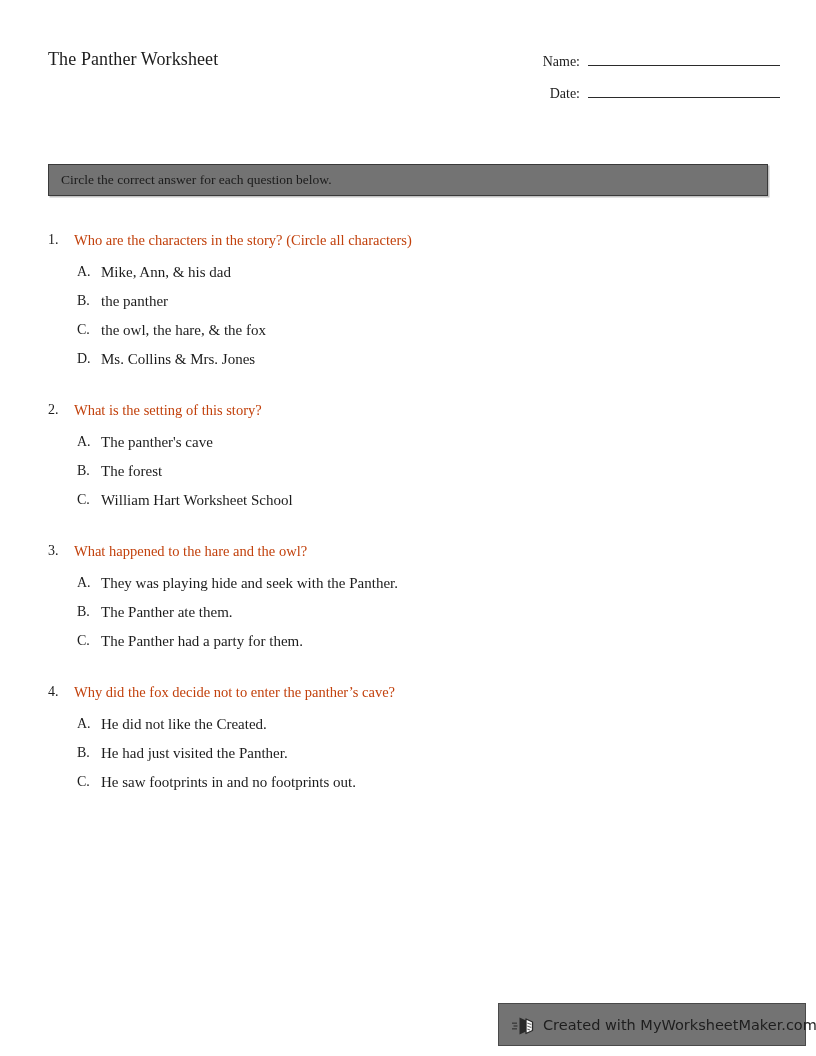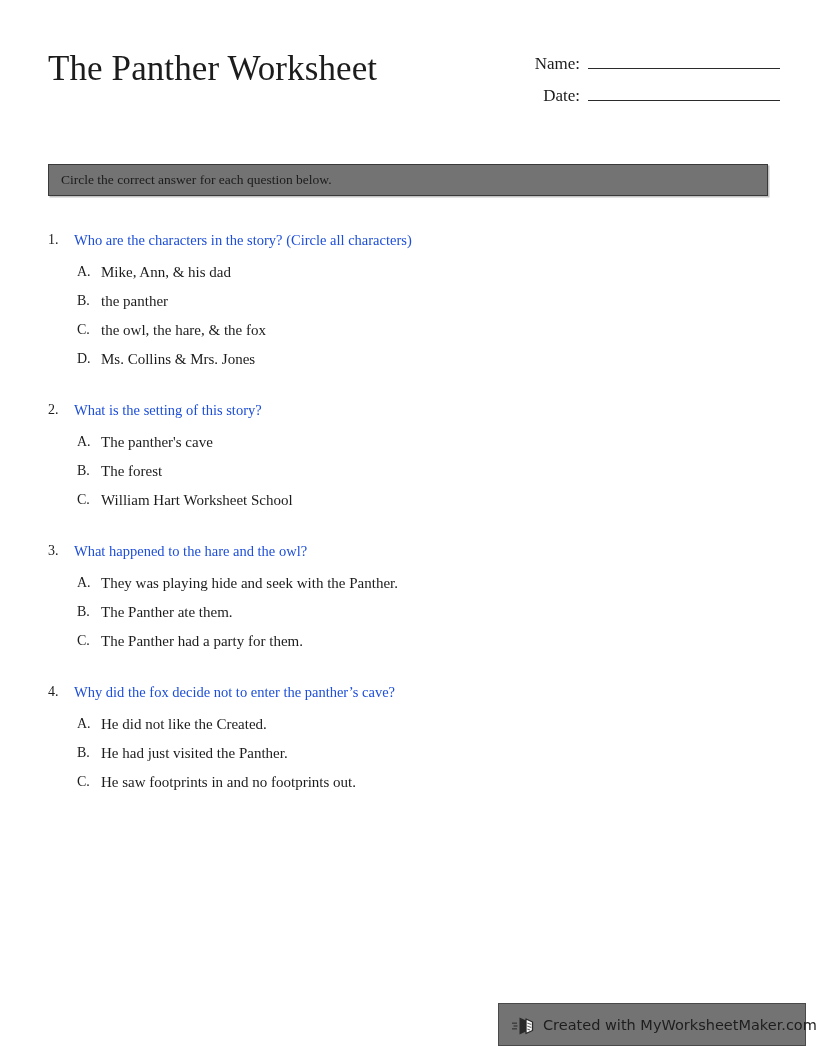--- a/index.html
+++ b/index.html
@@ -27,42 +27,42 @@
     position: absolute;
     left: 0;
     top: 0;
     width: 816px;
     height: 130px;
   }
   .worksheet-title {
     position: absolute;
     left: 48px;
     top: 50px;
-    font-size: 35px;
+    font-size: 18px;
     line-height: 1.1;
     font-weight: normal;
     letter-spacing: 0.1px;
     color: #1c1c1c;
     margin: 0;
     white-space: nowrap;
   }
   .namedate {
     position: absolute;
     left: 460px;
     top: 46px;
     width: 320px;
   }
   .nd-row {
     display: flex;
     align-items: baseline;
     justify-content: flex-end;
     height: 32px;
   }
   .nd-label {
-    font-size: 17px;
+    font-size: 14px;
     color: #1c1c1c;
     text-align: center;
     padding-right: 8px;
     white-space: nowrap;
     margin-top: 8px;
   }
   .nd-line {
     width: 192px;
     border-bottom: 1.4px solid #2b2b2b;
     height: 15px;
@@ -110,21 +110,21 @@
   }
   .q-num {
     width: 26px;
     flex: 0 0 26px;
     font-size: 14px;
     color: #1c1c1c;
     line-height: 20px;
   }
   .q-text {
     font-size: 14.5px;
-    color: #1d4ed8;
+    color: #c2410c;
     line-height: 20px;
   }
   .options {
     padding-left: 77px;
   }
   .option-row {
     display: flex;
     align-items: flex-start;
     height: 29px;
   }

